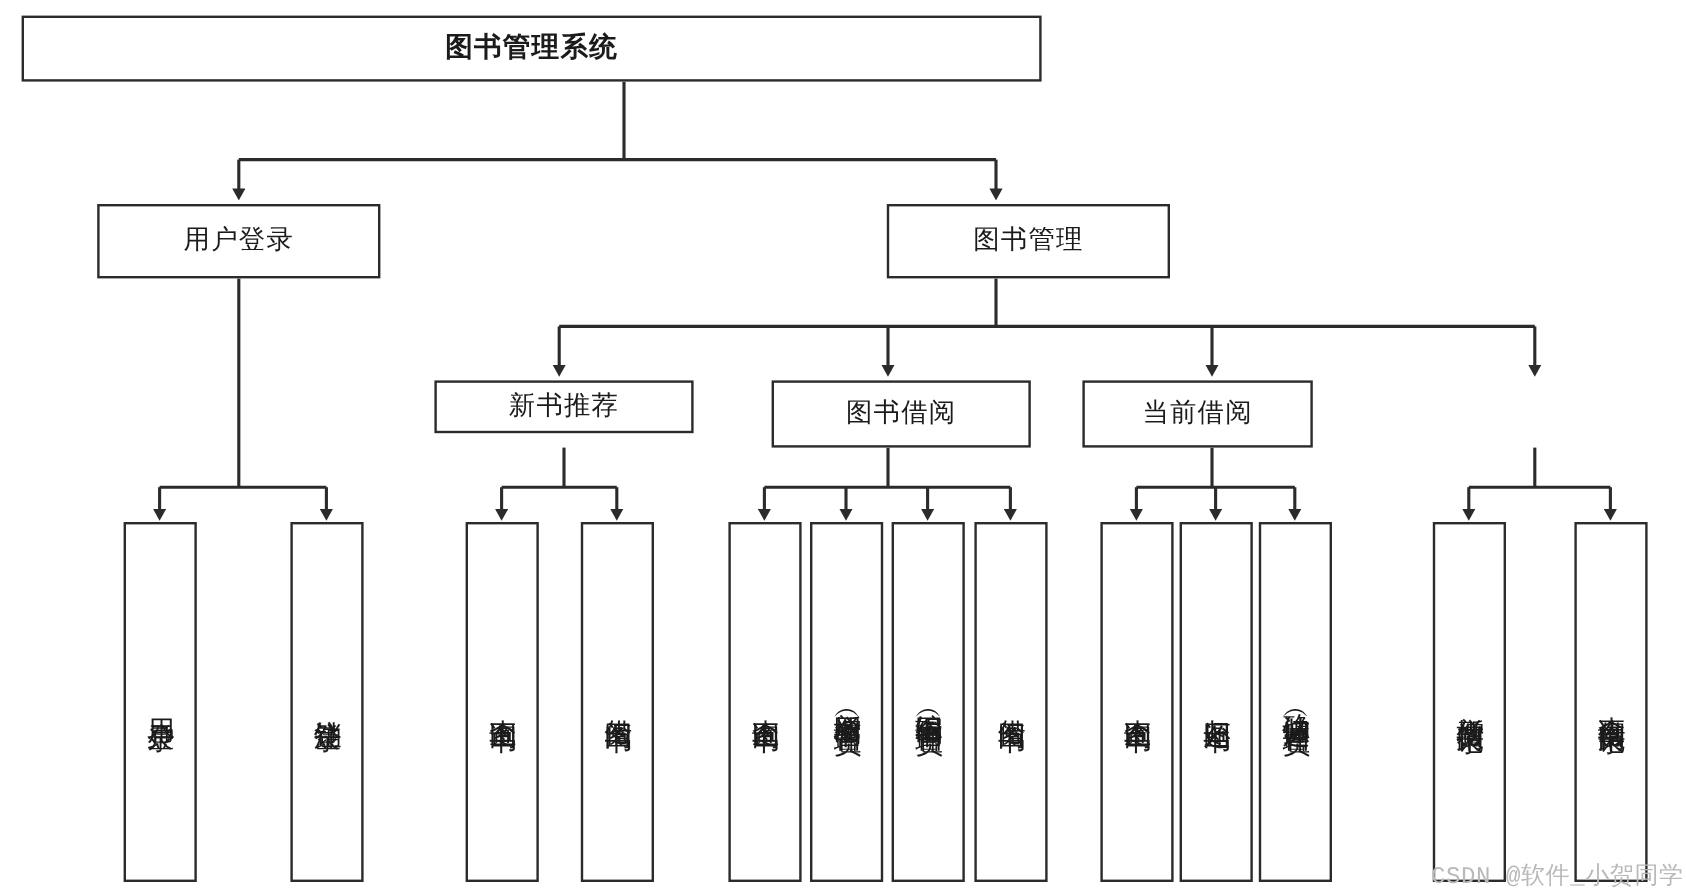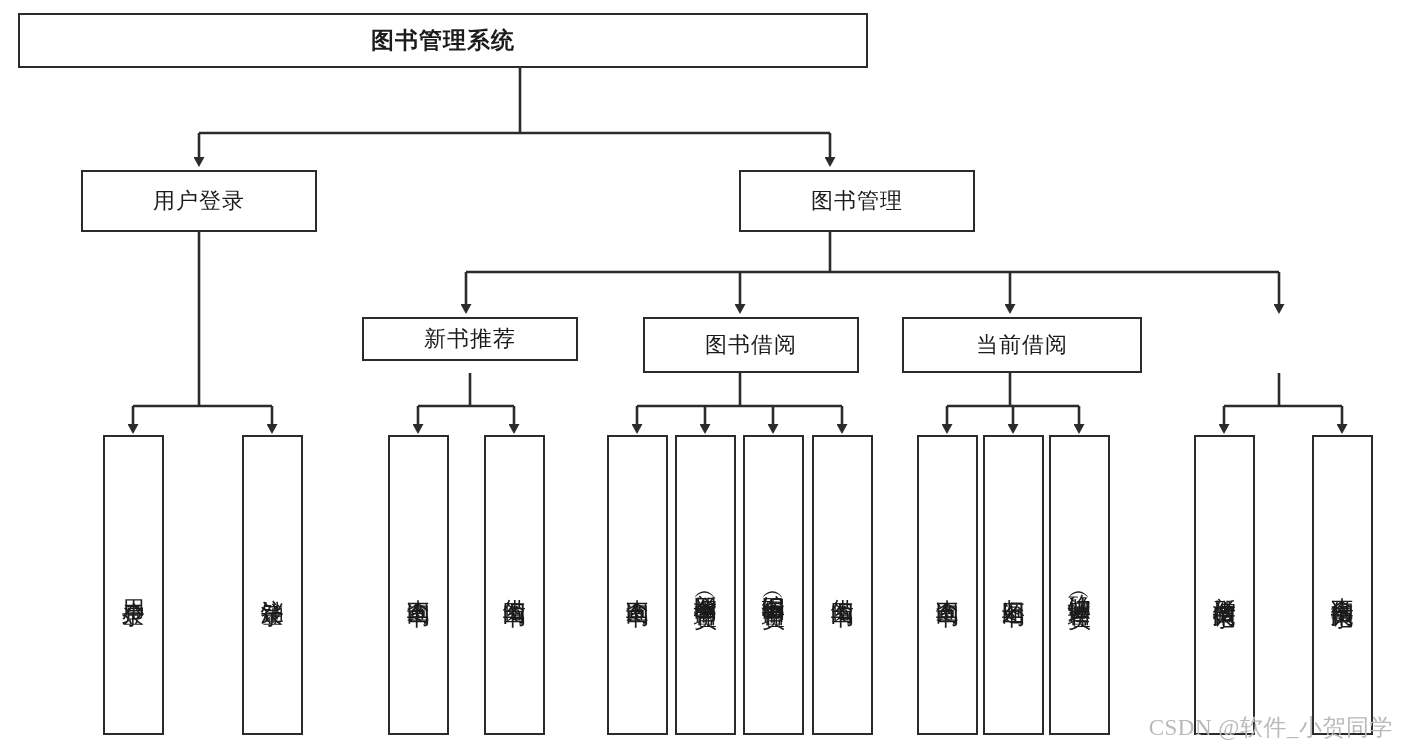--- a/index.html
+++ b/index.html
@@ -47,27 +47,27 @@
   }
   .node.vert .vlabel{
     writing-mode:vertical-rl;
     text-orientation:upright;
     display:block;
     text-align:center;
   }
   #root-node{ font-size:23px; }
   .watermark{
     position:absolute;
-    right:12px;
+    right:2px;
     bottom:4px;
-    font-size:23px;
+    font-size:20px;
     color:#b9b9b9;
     letter-spacing:0.5px;
     white-space:nowrap;
-    font-family:Liberation Serif, serif;
+    font-family:Liberation Mono, monospace;
   }
 </style>
 </head>
 <body>
 
 <div id="canvas">
 
   <svg id="edges" viewBox="0 0 1405 747" xmlns="http://www.w3.org/2000/svg">
     <defs>
       <marker id="arrow" markerWidth="10" markerHeight="11" refX="1" refY="5.5" orient="auto" markerUnits="userSpaceOnUse">
@@ -128,21 +128,21 @@
   <div class="node horiz" style="left:711px; top:170px; width:236px; height:62px;margin-left:28px;">
     <span>图书管理</span>
   </div>
 
   <div class="node horiz" style="left:362px; top:317px; width:216px; height:44px;">
     <span>新书推荐</span>
   </div>
   <div class="node horiz" style="left:628px; top:317px; width:216px; height:56px;margin-left:15px;">
     <span>图书借阅</span>
   </div>
-  <div class="node horiz" style="left:902px; top:317px; width:240px; height:56px;align-items:center;">
+  <div class="node horiz" style="left:902px; top:317px; width:192px; height:56px;align-items:center;">
     <span>当前借阅</span>
   </div>
 
   <div class="node vert" style="left:103px; top:435px; width:61px; height:300px;">
     <span class="vlabel">用户登录</span>
   </div>
   <div class="node vert" style="left:242px; top:435px; width:61px; height:300px;">
     <span class="vlabel">注销登录</span>
   </div>
 

